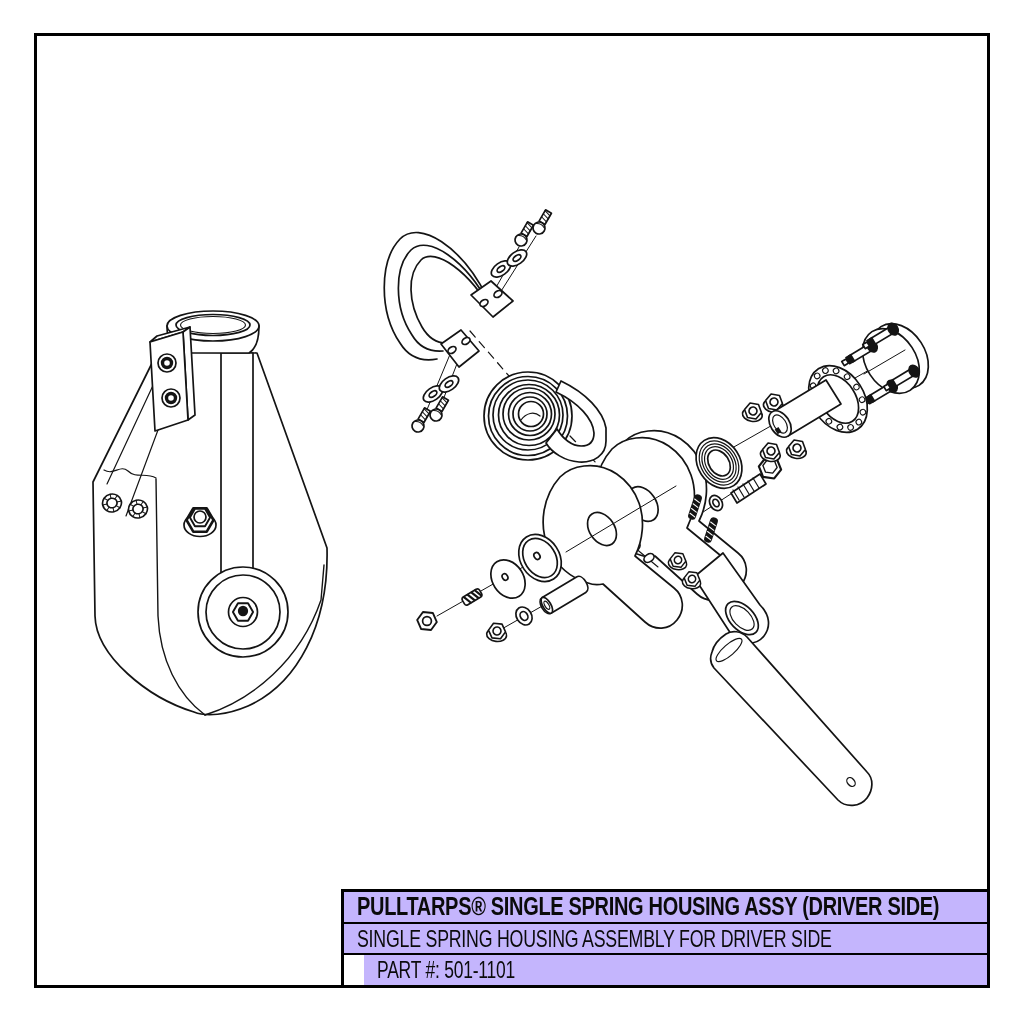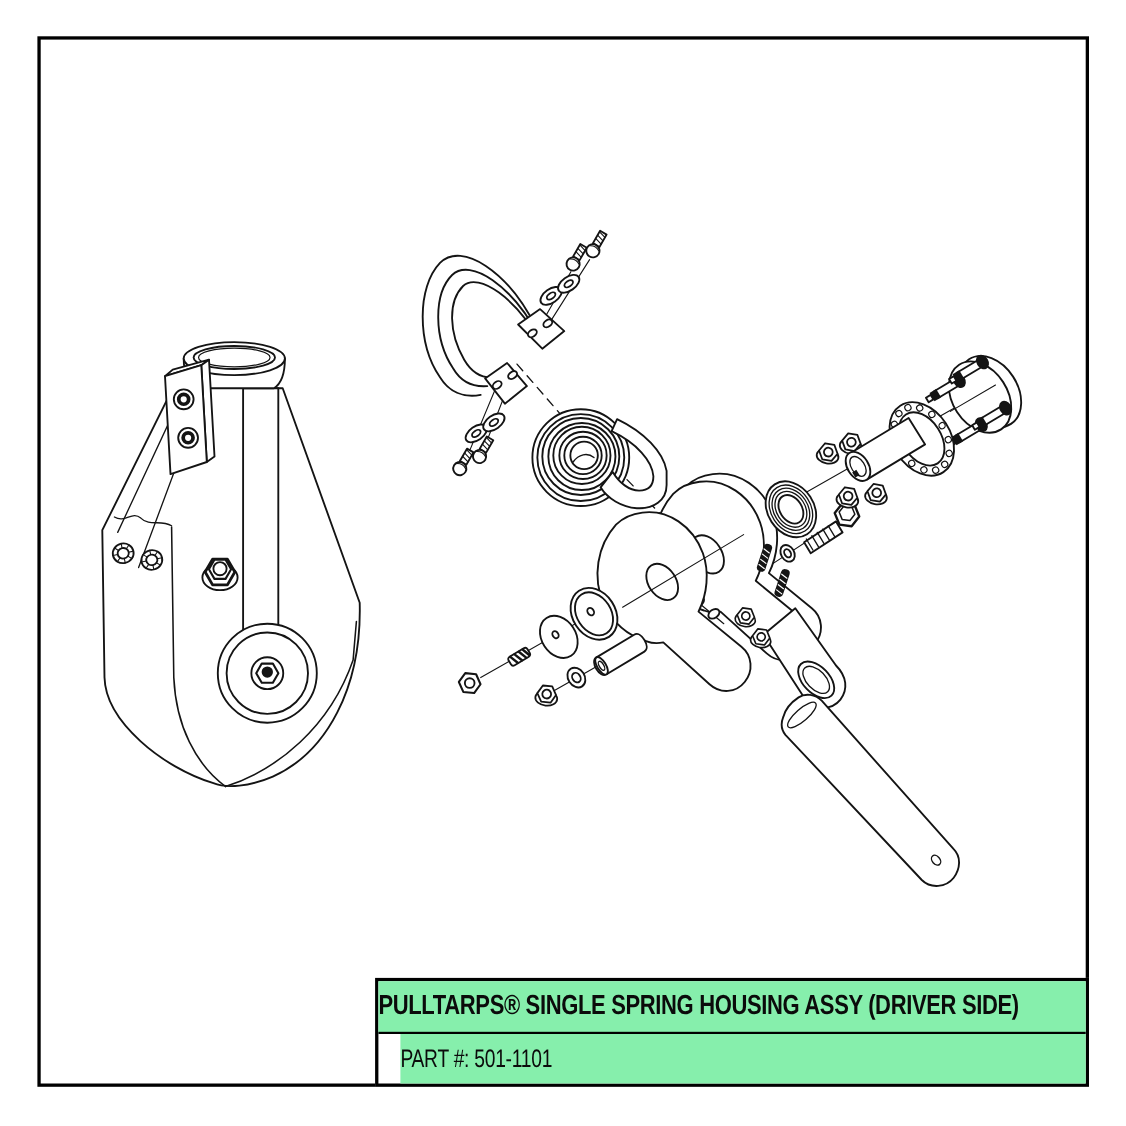--- a/index.html
+++ b/index.html
@@ -4,22 +4,22 @@
 <style>
   html,body{margin:0;padding:0;background:#fff;}
   .page{position:relative;width:1024px;height:1024px;background:#fff;
         font-family:"Liberation Sans",sans-serif;overflow:hidden;}
   .frame{position:absolute;left:34px;top:33px;width:956px;height:955px;
          border:3px solid #000;box-sizing:border-box;background:transparent;}
   svg.art{position:absolute;left:0;top:0;width:1024px;height:1024px;}
   .title-block{position:absolute;left:341px;top:889px;width:649px;height:99px;
         box-sizing:border-box;border:3px solid #000;background:#fff;
         display:flex;flex-direction:column;}
-  .tb-row{flex:1;display:flex;align-items:center;padding-left:0;
-        border-bottom:2.5px solid #000;overflow:hidden;white-space:nowrap;background:#86efac;}
+  .tb-row{flex:1;display:flex;align-items:center;padding-left:13px;
+        border-bottom:2.5px solid #000;overflow:hidden;white-space:nowrap;background:#c4b5fd;}
   .tb-row:last-child{border-bottom:none;margin-left:20px;}
   .tb-text{display:inline-block;transform-origin:0 50%;color:#0b0b0b;}
   .tb-title{font-size:25px;font-weight:bold;transform:scaleX(0.80);letter-spacing:-0.4px;}
   .tb-desc{font-size:24px;transform:scaleX(0.74);letter-spacing:-0.3px;}
   .tb-part{font-size:23px;transform:scaleX(0.76);letter-spacing:-0.3px;}
 </style>
 </head>
 <body>
 
 <div class="page">
@@ -293,17 +293,20 @@
 
       </g>
     </g>
   </svg>
 
   <div class="title-block">
     <div class="tb-row">
       <span class="tb-text tb-title">PULLTARPS® SINGLE SPRING HOUSING ASSY (DRIVER SIDE)</span>
     </div>
     <div class="tb-row">
+      <span class="tb-text tb-desc">SINGLE SPRING HOUSING ASSEMBLY FOR DRIVER SIDE</span>
+    </div>
+    <div class="tb-row">
       <span class="tb-text tb-part">PART #: 501-1101</span>
     </div>
   </div>
 
 </div>
 
 </body></html>

